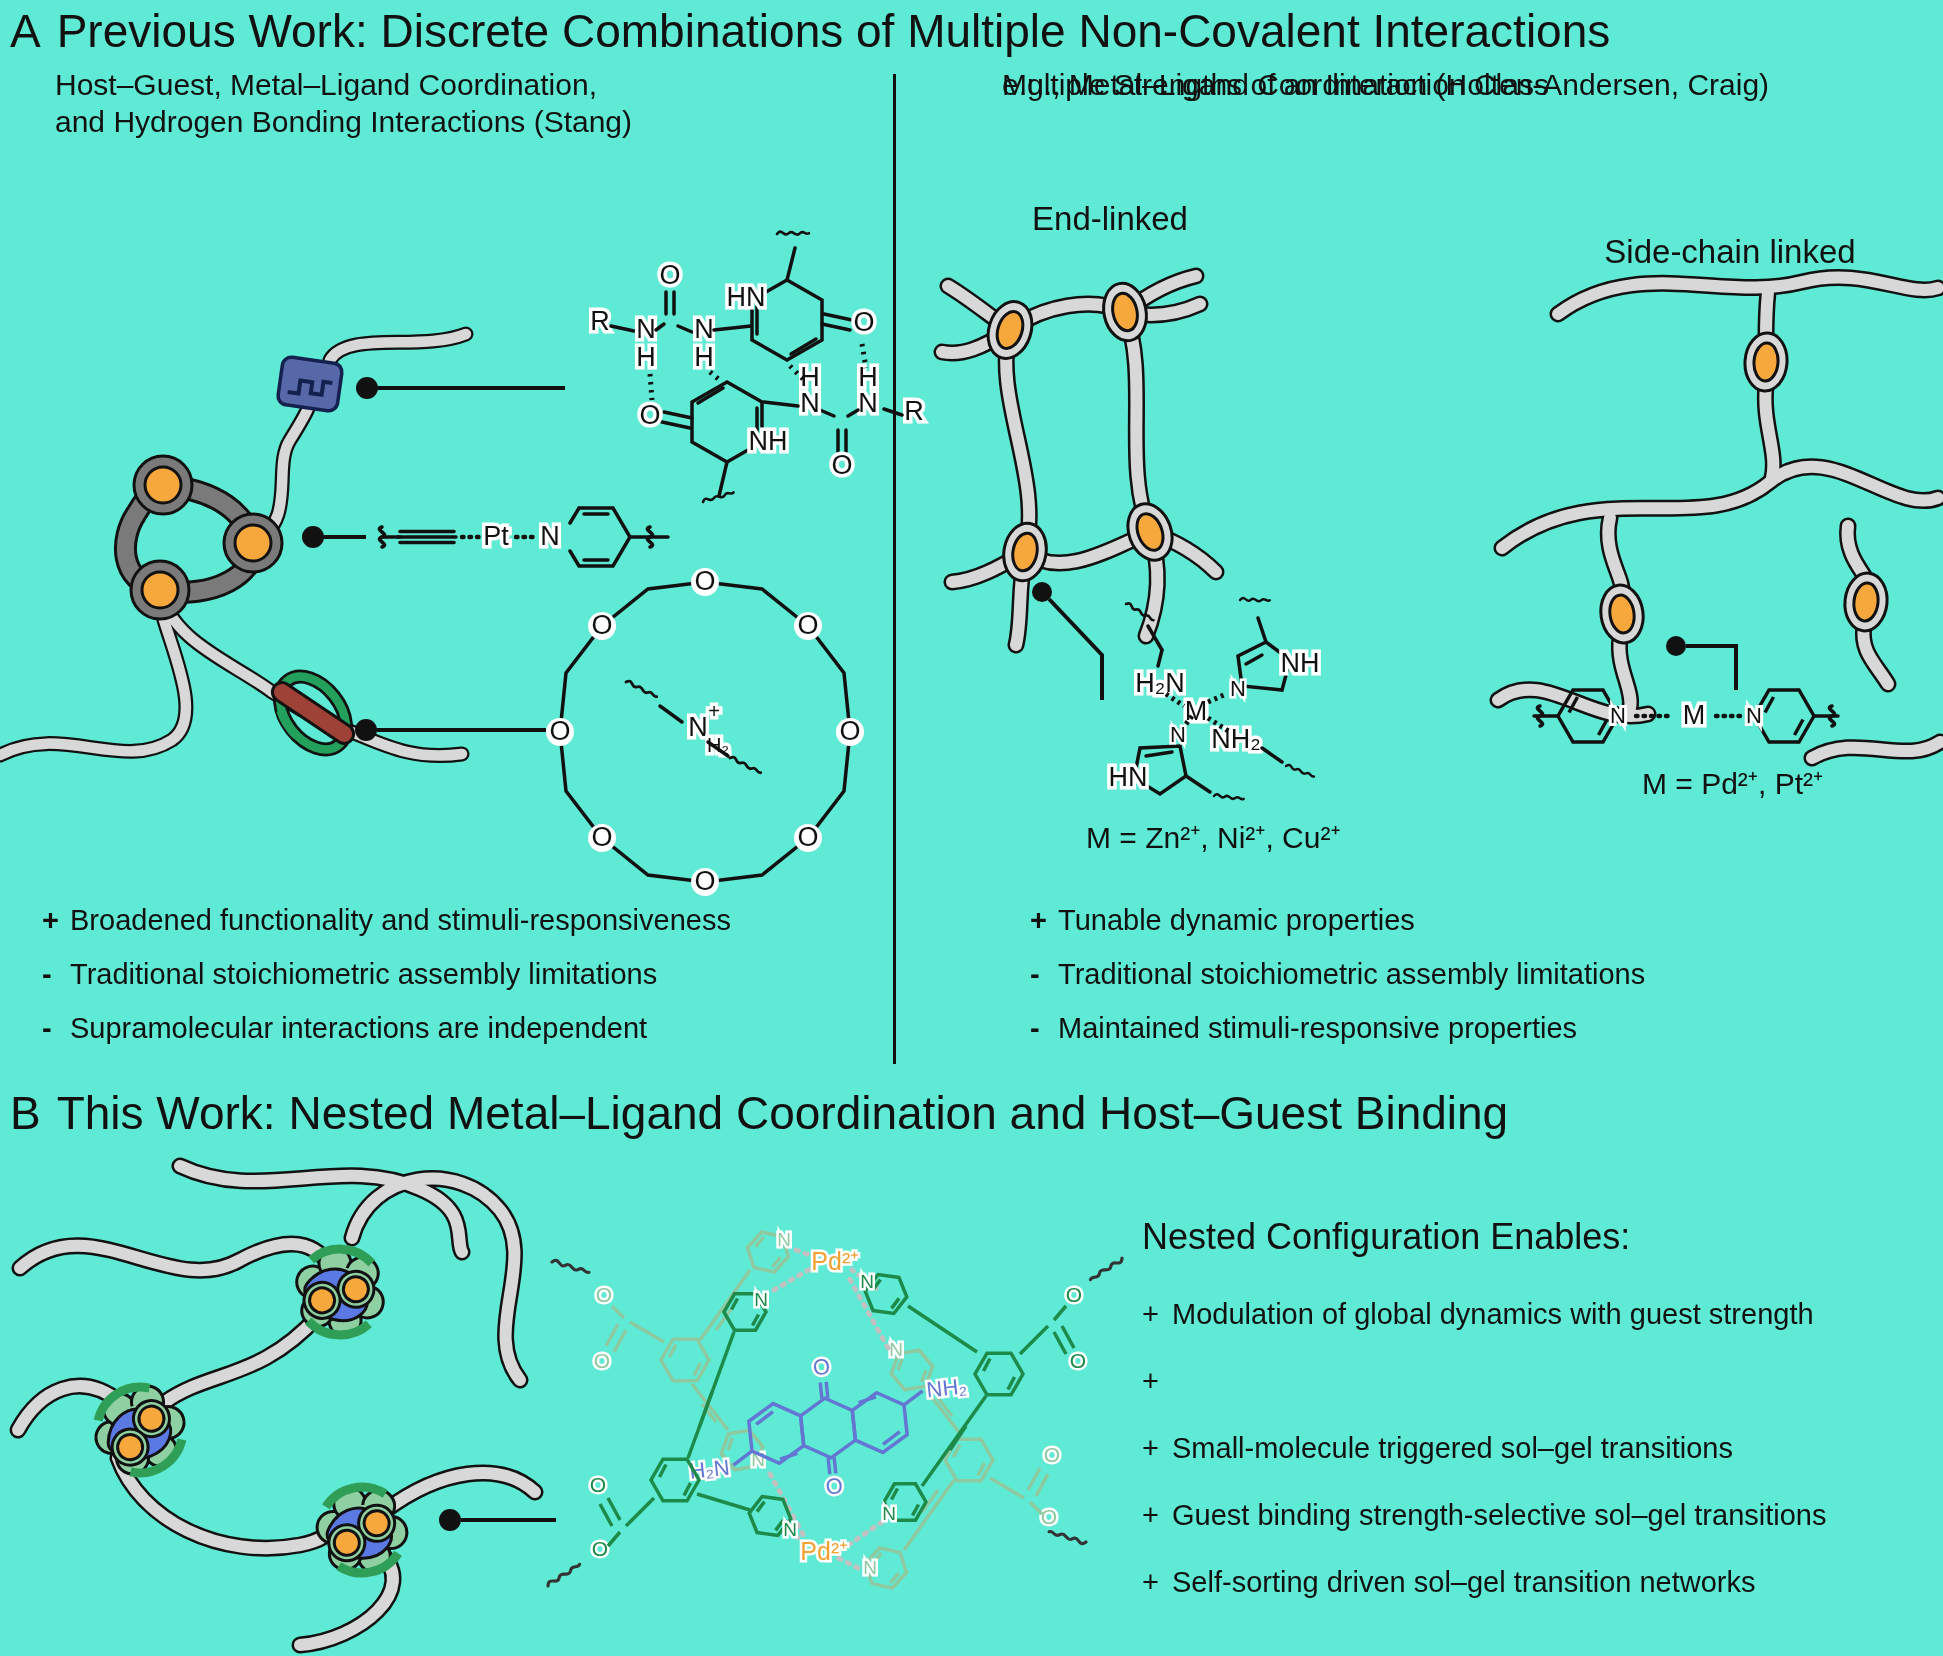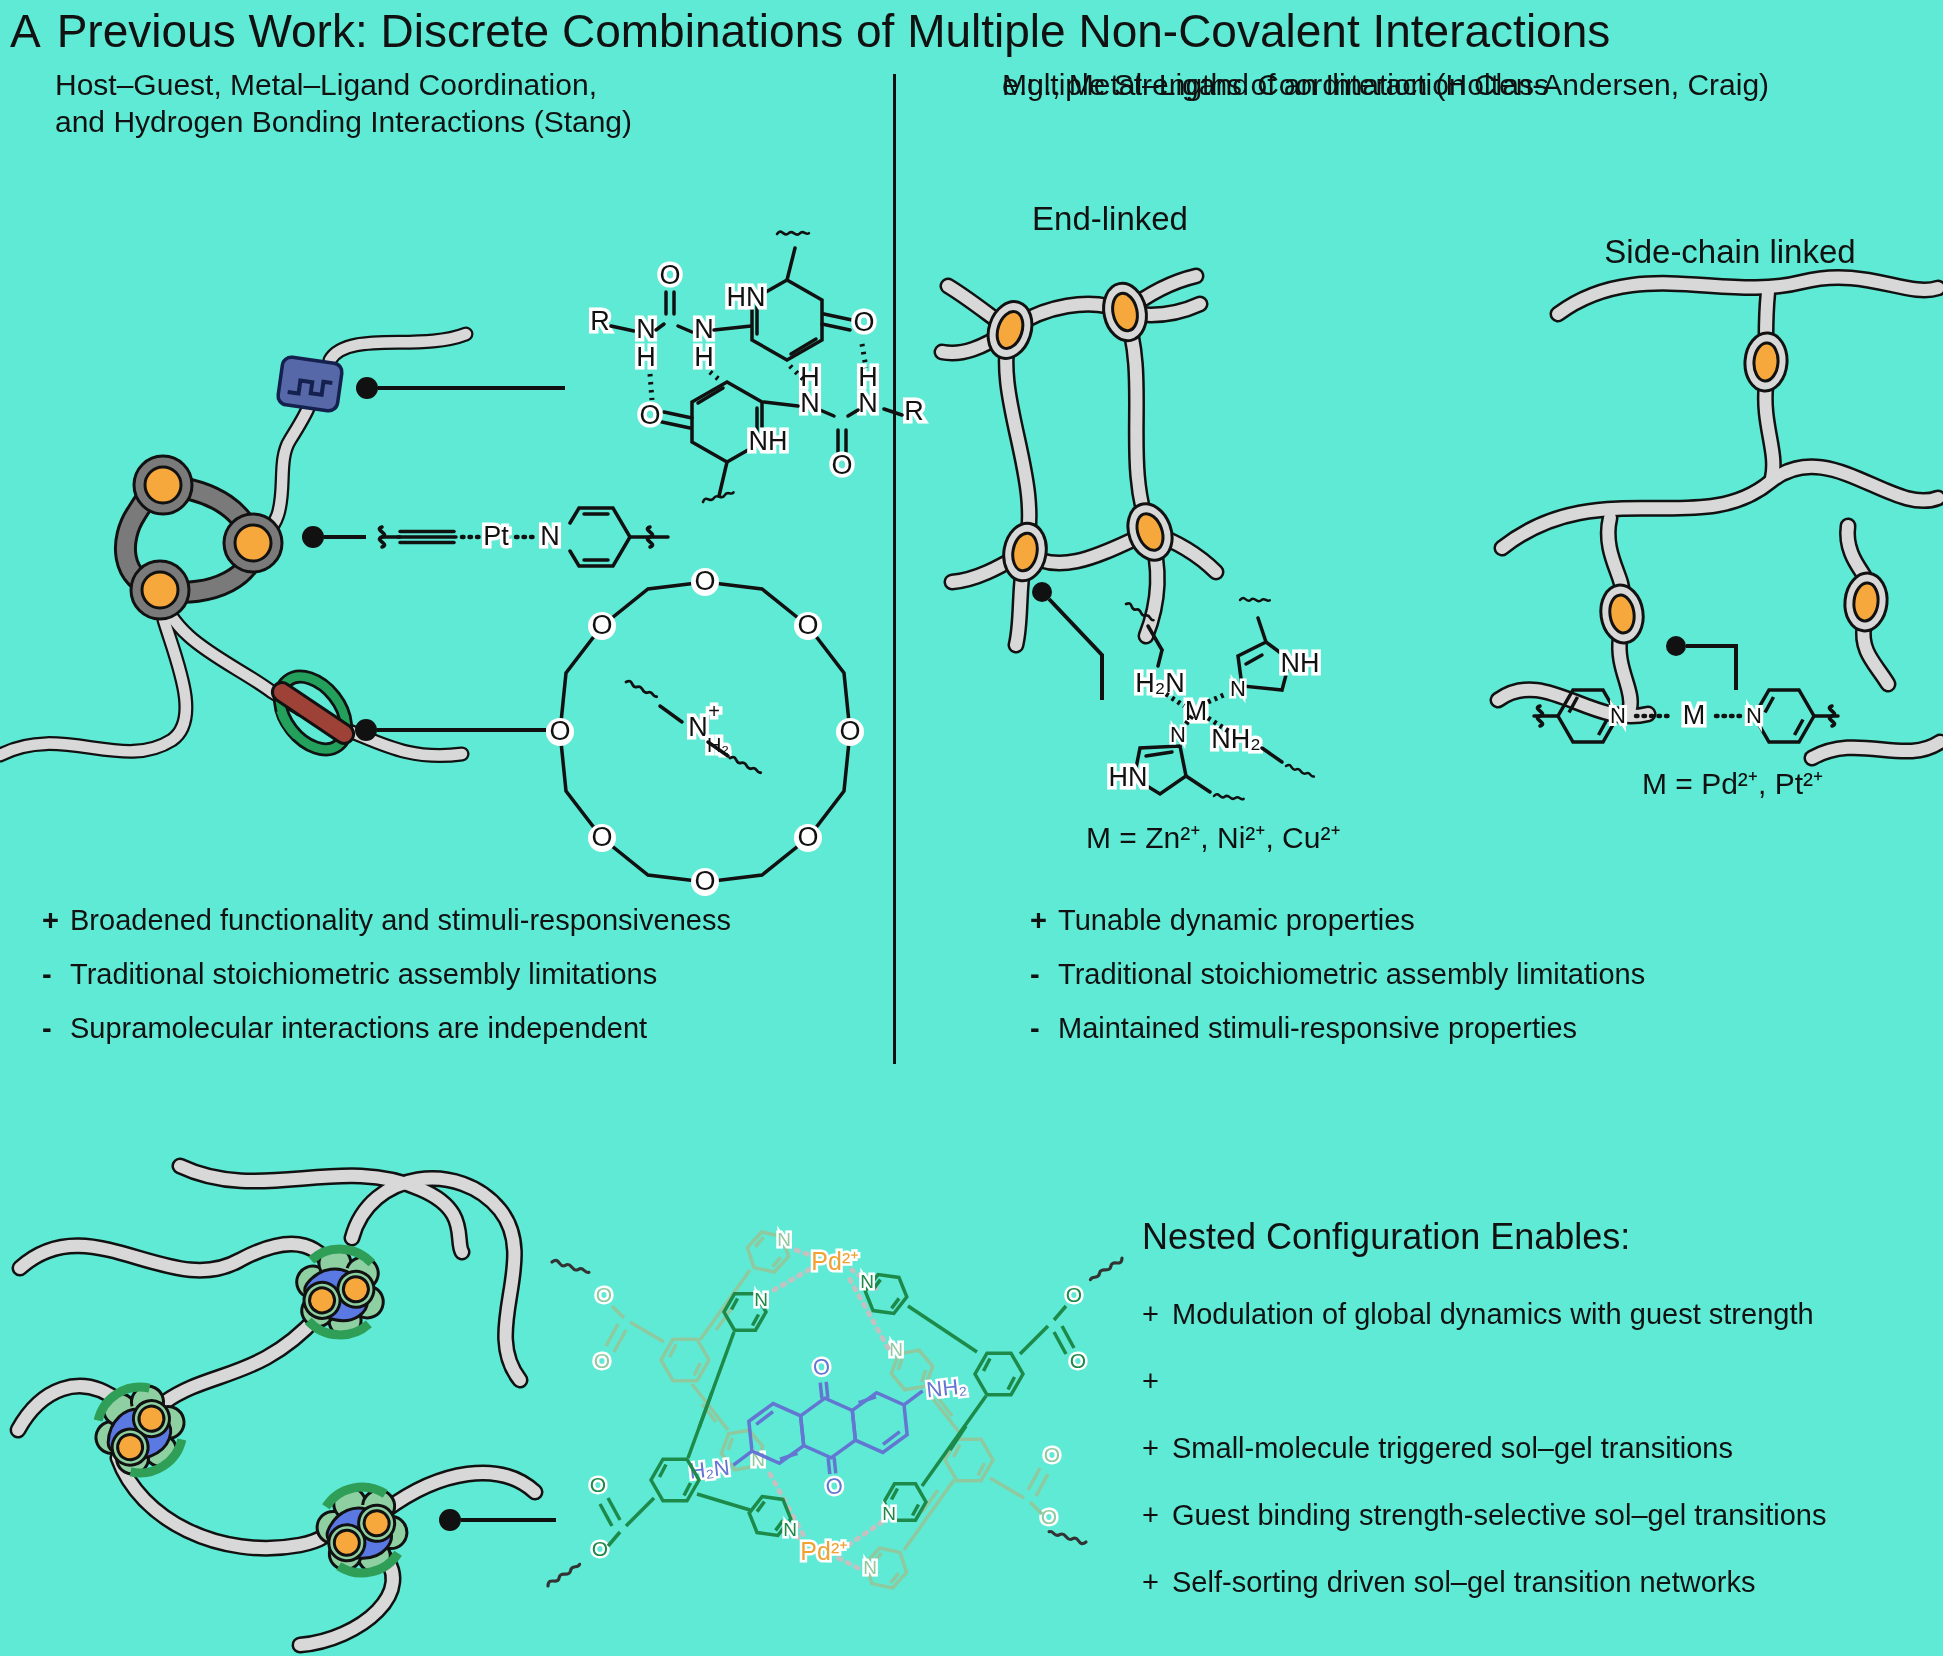--- a/index.html
+++ b/index.html
@@ -386,20 +386,23 @@
     <div class="prow">
         <span class="sign">-</span>
         <span>Traditional stoichiometric assembly limitations</span>
       </div>
     <div class="prow">
         <span class="sign">-</span>
         <span>Maintained stimuli-responsive properties</span>
       </div>
   </div>
 
+  <div class="abs ptitle" style="left:10px;top:1086px;">
+    <span class="plett">B</span><span>This Work: Nested Metal–Ligand Coordination and Host–Guest Binding</span>
+  </div>
 
   <svg style="left:0;top:1145px;" width="1140" height="511" viewBox="0 1145 1140 511">
     <defs>
       <path id="pb1" d="M20,1268 C90,1205 170,1300 240,1260 C300,1228 320,1250 336,1272"></path>
       <path id="pb2" d="M352,1238 C370,1170 460,1160 500,1210 C540,1260 480,1330 520,1380"></path>
       <path id="pb3" d="M318,1316 C260,1380 210,1370 165,1402"></path>
       <path id="pb4" d="M120,1402 C80,1370 40,1390 18,1430"></path>
       <path id="pb5" d="M118,1458 C140,1520 220,1560 300,1545 C330,1539 332,1528 342,1520"></path>
       <path id="pb6" d="M386,1510 C440,1470 500,1460 535,1492"></path>
       <path id="pb7" d="M380,1552 C420,1590 360,1640 300,1645"></path>

